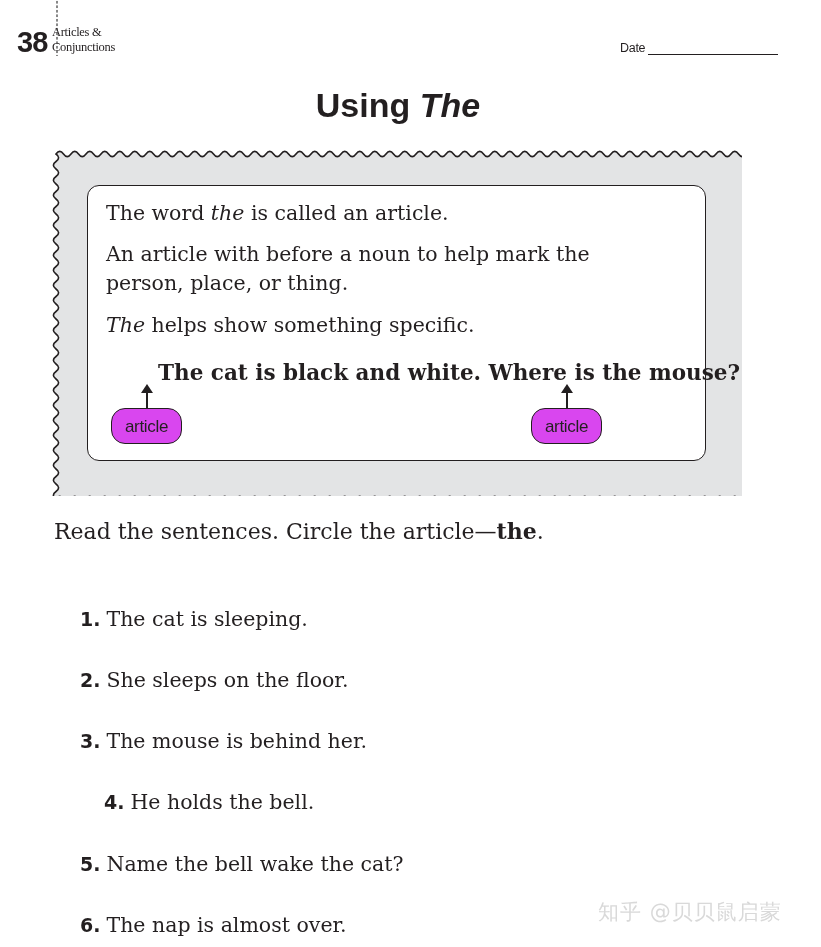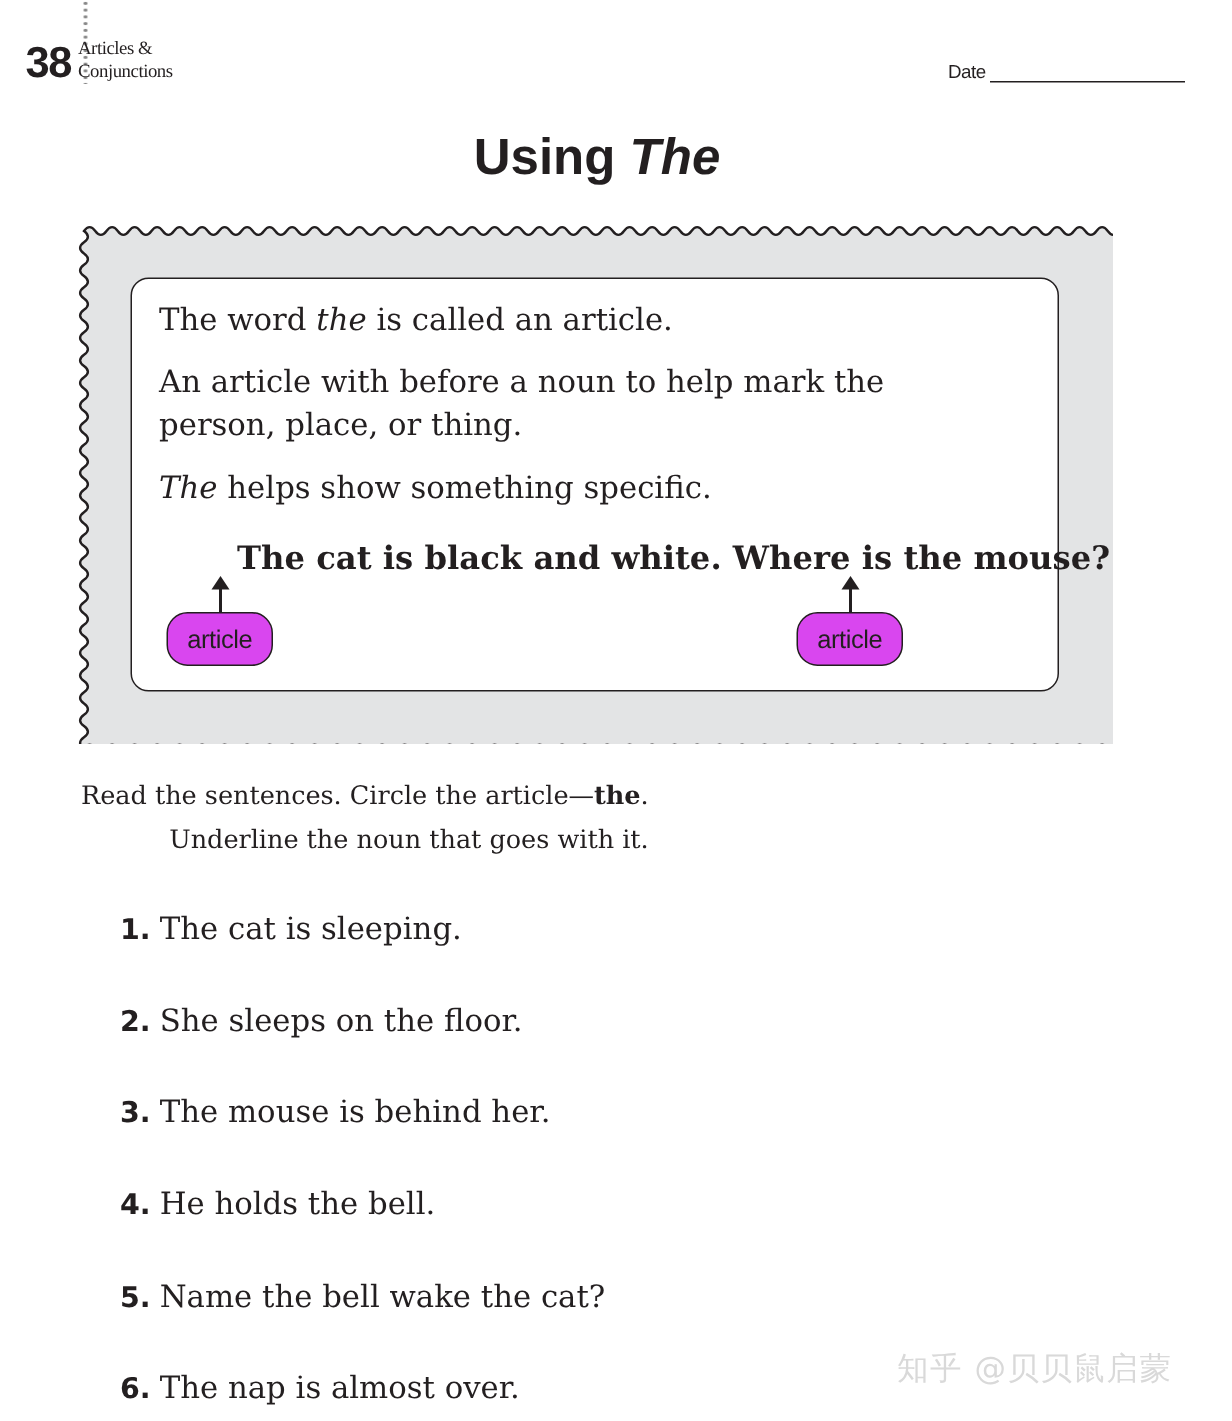--- a/index.html
+++ b/index.html
@@ -24,37 +24,37 @@
   .inner { position:absolute; left:87px; top:185px; width:619px; height:276px;
            border:1.5px solid #231f20; border-radius:12px; background:#fff; box-sizing:border-box; }
   .rule-text { position:absolute; left:106px; font-size:20.5px; line-height:29px; width:580px; }
   .example { position:absolute; top:360px; font-weight:bold; font-size:21.5px;margin-left:32px; }
   .arrow { position:absolute; width:2px; background:#231f20; }
   .arrow::before { content:""; position:absolute; left:-5px; top:-8px; border-left:6px solid transparent;
                    border-right:6px solid transparent; border-bottom:9px solid #231f20; }
   .label-pill { position:absolute; top:408px; height:36px; border:1.5px solid #231f20; border-radius:14px;
                 font-family:"Liberation Sans", sans-serif; font-size:17px; line-height:36px;
                 text-align:center; box-sizing:border-box; background:#d946ef; letter-spacing:-0.3px; }
-  .instructions { position:absolute; left:54px; top:517px; font-size:17px; line-height:29px;text-align:right; }
+  .instructions { position:absolute; left:54px; top:517px; font-size:22px; line-height:29px; }
   .item { position:absolute; left:80px; font-size:20.5px; }
   .item .num { font-family:"DejaVu Sans", sans-serif; font-weight:bold; font-size:19px; margin-right:6px; }
   .watermark { position:absolute; left:598px; top:898px; font-family:"DejaVu Sans", sans-serif;
                font-size:21px; color:#d9d9d9; letter-spacing:1px; }
 </style>
 </head>
 <body>
 
 <div class="header">
   <div class="page-num">38</div>
   <div class="dots"></div>
   <div class="chapter">
     <div>Articles &amp;</div>
     <div>Conjunctions</div>
   </div>
-  <div class="field" style="left:620px;margin-left:12px;">
+  <div class="field" style="left:620px;">
     <span>Date</span>
     <span class="line" style="width:130px;"></span>
   </div>
 </div>
 
 <div class="title"><span>Using </span><em>The</em></div>
 
 <div class="stamp">
   <svg width="690" height="348" viewBox="0 0 690 348">
     <path id="wavy" fill="#e3e4e5" stroke="#231f20" stroke-width="1.6" d="M 4 6 q 3.75 -5.2 7.5 0 t 7.5 0 q 3.75 -5.2 7.5 0 t 7.5 0 q 3.75 -5.2 7.5 0 t 7.5 0 q 3.75 -5.2 7.5 0 t 7.5 0 q 3.75 -5.2 7.5 0 t 7.5 0 q 3.75 -5.2 7.5 0 t 7.5 0 q 3.75 -5.2 7.5 0 t 7.5 0 q 3.75 -5.2 7.5 0 t 7.5 0 q 3.75 -5.2 7.5 0 t 7.5 0 q 3.75 -5.2 7.5 0 t 7.5 0 q 3.75 -5.2 7.5 0 t 7.5 0 q 3.75 -5.2 7.5 0 t 7.5 0 q 3.75 -5.2 7.5 0 t 7.5 0 q 3.75 -5.2 7.5 0 t 7.5 0 q 3.75 -5.2 7.5 0 t 7.5 0 q 3.75 -5.2 7.5 0 t 7.5 0 q 3.75 -5.2 7.5 0 t 7.5 0 q 3.75 -5.2 7.5 0 t 7.5 0 q 3.75 -5.2 7.5 0 t 7.5 0 q 3.75 -5.2 7.5 0 t 7.5 0 q 3.75 -5.2 7.5 0 t 7.5 0 q 3.75 -5.2 7.5 0 t 7.5 0 q 3.75 -5.2 7.5 0 t 7.5 0 q 3.75 -5.2 7.5 0 t 7.5 0 q 3.75 -5.2 7.5 0 t 7.5 0 q 3.75 -5.2 7.5 0 t 7.5 0 q 3.75 -5.2 7.5 0 t 7.5 0 q 3.75 -5.2 7.5 0 t 7.5 0 q 3.75 -5.2 7.5 0 t 7.5 0 q 3.75 -5.2 7.5 0 t 7.5 0 q 3.75 -5.2 7.5 0 t 7.5 0 q 3.75 -5.2 7.5 0 t 7.5 0 q 3.75 -5.2 7.5 0 t 7.5 0 q 3.75 -5.2 7.5 0 t 7.5 0 q 3.75 -5.2 7.5 0 t 7.5 0 q 3.75 -5.2 7.5 0 t 7.5 0 q 3.75 -5.2 7.5 0 t 7.5 0 q 3.75 -5.2 7.5 0 t 7.5 0 q 3.75 -5.2 7.5 0 t 7.5 0 q 3.75 -5.2 7.5 0 t 7.5 0 q 3.75 -5.2 7.5 0 t 7.5 0 q 3.75 -5.2 7.5 0 t 7.5 0 q 3.75 -5.2 7.5 0 t 7.5 0 q 3.75 -5.2 7.5 0 t 7.5 0 q 3.75 -5.2 7.5 0 t 7.5 0 q 3.75 -5.2 7.5 0 t 7.5 0 q 5.2 3.75 0 7.5 t 0 7.5 q 5.2 3.75 0 7.5 t 0 7.5 q 5.2 3.75 0 7.5 t 0 7.5 q 5.2 3.75 0 7.5 t 0 7.5 q 5.2 3.75 0 7.5 t 0 7.5 q 5.2 3.75 0 7.5 t 0 7.5 q 5.2 3.75 0 7.5 t 0 7.5 q 5.2 3.75 0 7.5 t 0 7.5 q 5.2 3.75 0 7.5 t 0 7.5 q 5.2 3.75 0 7.5 t 0 7.5 q 5.2 3.75 0 7.5 t 0 7.5 q 5.2 3.75 0 7.5 t 0 7.5 q 5.2 3.75 0 7.5 t 0 7.5 q 5.2 3.75 0 7.5 t 0 7.5 q 5.2 3.75 0 7.5 t 0 7.5 q 5.2 3.75 0 7.5 t 0 7.5 q 5.2 3.75 0 7.5 t 0 7.5 q 5.2 3.75 0 7.5 t 0 7.5 q 5.2 3.75 0 7.5 t 0 7.5 q 5.2 3.75 0 7.5 t 0 7.5 q 5.2 3.75 0 7.5 t 0 7.5 q 5.2 3.75 0 7.5 t 0 7.5 q 5.2 3.75 0 7.5 t 0 7.5 q -3.75 5.2 -7.5 0 t -7.5 0 q -3.75 5.2 -7.5 0 t -7.5 0 q -3.75 5.2 -7.5 0 t -7.5 0 q -3.75 5.2 -7.5 0 t -7.5 0 q -3.75 5.2 -7.5 0 t -7.5 0 q -3.75 5.2 -7.5 0 t -7.5 0 q -3.75 5.2 -7.5 0 t -7.5 0 q -3.75 5.2 -7.5 0 t -7.5 0 q -3.75 5.2 -7.5 0 t -7.5 0 q -3.75 5.2 -7.5 0 t -7.5 0 q -3.75 5.2 -7.5 0 t -7.5 0 q -3.75 5.2 -7.5 0 t -7.5 0 q -3.75 5.2 -7.5 0 t -7.5 0 q -3.75 5.2 -7.5 0 t -7.5 0 q -3.75 5.2 -7.5 0 t -7.5 0 q -3.75 5.2 -7.5 0 t -7.5 0 q -3.75 5.2 -7.5 0 t -7.5 0 q -3.75 5.2 -7.5 0 t -7.5 0 q -3.75 5.2 -7.5 0 t -7.5 0 q -3.75 5.2 -7.5 0 t -7.5 0 q -3.75 5.2 -7.5 0 t -7.5 0 q -3.75 5.2 -7.5 0 t -7.5 0 q -3.75 5.2 -7.5 0 t -7.5 0 q -3.75 5.2 -7.5 0 t -7.5 0 q -3.75 5.2 -7.5 0 t -7.5 0 q -3.75 5.2 -7.5 0 t -7.5 0 q -3.75 5.2 -7.5 0 t -7.5 0 q -3.75 5.2 -7.5 0 t -7.5 0 q -3.75 5.2 -7.5 0 t -7.5 0 q -3.75 5.2 -7.5 0 t -7.5 0 q -3.75 5.2 -7.5 0 t -7.5 0 q -3.75 5.2 -7.5 0 t -7.5 0 q -3.75 5.2 -7.5 0 t -7.5 0 q -3.75 5.2 -7.5 0 t -7.5 0 q -3.75 5.2 -7.5 0 t -7.5 0 q -3.75 5.2 -7.5 0 t -7.5 0 q -3.75 5.2 -7.5 0 t -7.5 0 q -3.75 5.2 -7.5 0 t -7.5 0 q -3.75 5.2 -7.5 0 t -7.5 0 q -3.75 5.2 -7.5 0 t -7.5 0 q -3.75 5.2 -7.5 0 t -7.5 0 q -3.75 5.2 -7.5 0 t -7.5 0 q -3.75 5.2 -7.5 0 t -7.5 0 q -3.75 5.2 -7.5 0 t -7.5 0 q -3.75 5.2 -7.5 0 t -7.5 0 q -3.75 5.2 -7.5 0 t -7.5 0 q -5.2 -3.75 0 -7.5 t 0 -7.5 q -5.2 -3.75 0 -7.5 t 0 -7.5 q -5.2 -3.75 0 -7.5 t 0 -7.5 q -5.2 -3.75 0 -7.5 t 0 -7.5 q -5.2 -3.75 0 -7.5 t 0 -7.5 q -5.2 -3.75 0 -7.5 t 0 -7.5 q -5.2 -3.75 0 -7.5 t 0 -7.5 q -5.2 -3.75 0 -7.5 t 0 -7.5 q -5.2 -3.75 0 -7.5 t 0 -7.5 q -5.2 -3.75 0 -7.5 t 0 -7.5 q -5.2 -3.75 0 -7.5 t 0 -7.5 q -5.2 -3.75 0 -7.5 t 0 -7.5 q -5.2 -3.75 0 -7.5 t 0 -7.5 q -5.2 -3.75 0 -7.5 t 0 -7.5 q -5.2 -3.75 0 -7.5 t 0 -7.5 q -5.2 -3.75 0 -7.5 t 0 -7.5 q -5.2 -3.75 0 -7.5 t 0 -7.5 q -5.2 -3.75 0 -7.5 t 0 -7.5 q -5.2 -3.75 0 -7.5 t 0 -7.5 q -5.2 -3.75 0 -7.5 t 0 -7.5 q -5.2 -3.75 0 -7.5 t 0 -7.5 q -5.2 -3.75 0 -7.5 t 0 -7.5 q -5.2 -3.75 0 -7.5 t 0 -7.5 Z"></path>
@@ -70,23 +70,22 @@
 
 <div class="example" style="left:126px;">The cat is black and white.  Where is the mouse?</div>
 
 <div class="arrow" style="left:146px; top:392px; height:16px;"></div>
 <div class="arrow" style="left:566px; top:392px; height:16px;"></div>
 <div class="label-pill" style="left:111px; width:71px;">article</div>
 <div class="label-pill" style="left:531px; width:71px;">article</div>
 
 <div class="instructions">
   <div><span>Read the sentences. Circle the article—</span><b>the</b><span>.</span></div>
-  <div>Underline the noun that goes with it.</div>
 </div>
 
 <div class="item" style="top:607px;"><span class="num">1.</span><span>The cat is sleeping.</span></div>
 <div class="item" style="top:668px;"><span class="num">2.</span><span>She sleeps on the floor.</span></div>
 <div class="item" style="top:729px;"><span class="num">3.</span><span>The mouse is behind her.</span></div>
-<div class="item" style="top:790px;"><span class="num">4.</span><span>He holds the bell.</span></div>
+<div class="item" style="top:790px;margin-left:24px;"><span class="num">4.</span><span>He holds the bell.</span></div>
 <div class="item" style="top:852px;"><span class="num">5.</span><span>Name the bell wake the cat?</span></div>
 <div class="item" style="top:913px;"><span class="num">6.</span><span>The nap is almost over.</span></div>
 
 <div class="watermark">知乎 @贝贝鼠启蒙</div>
 
 </body></html>

